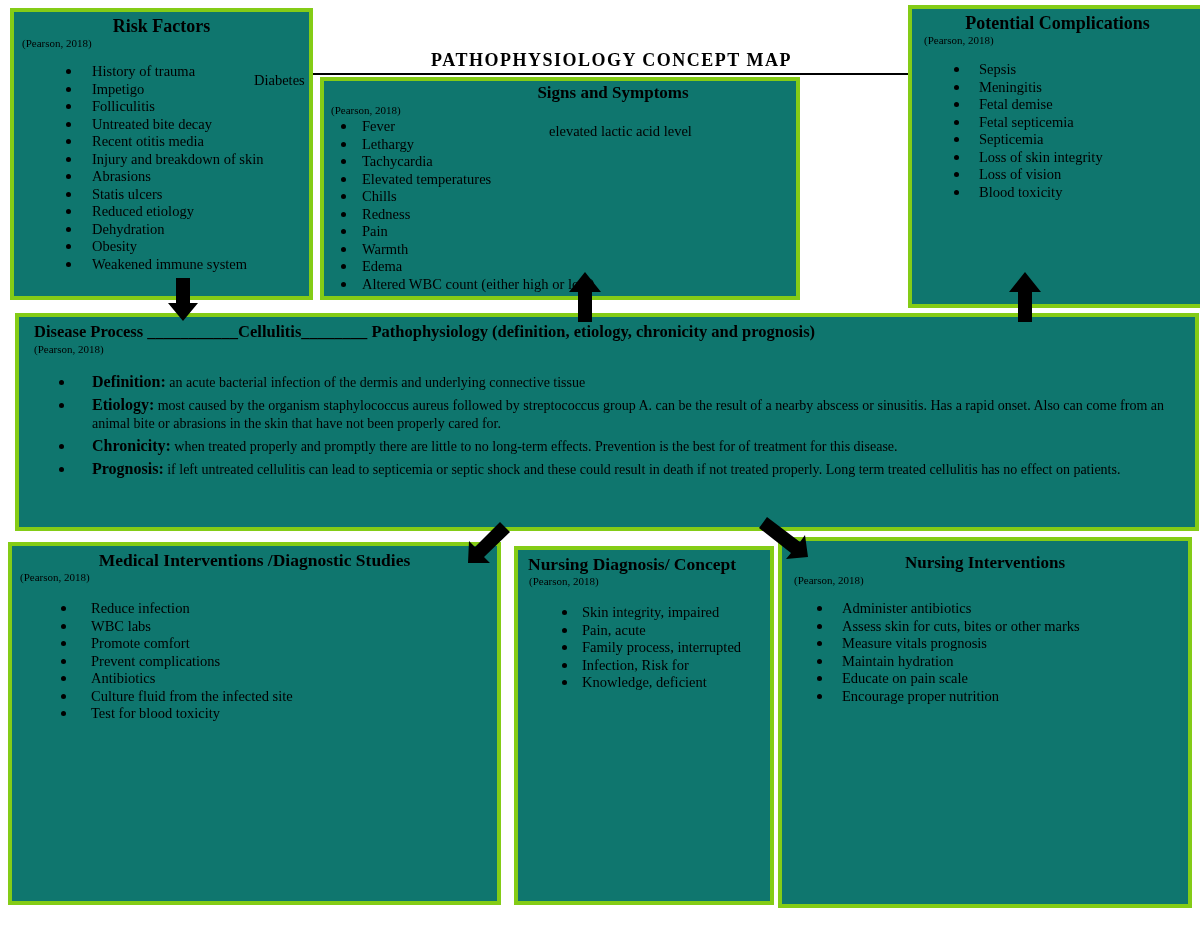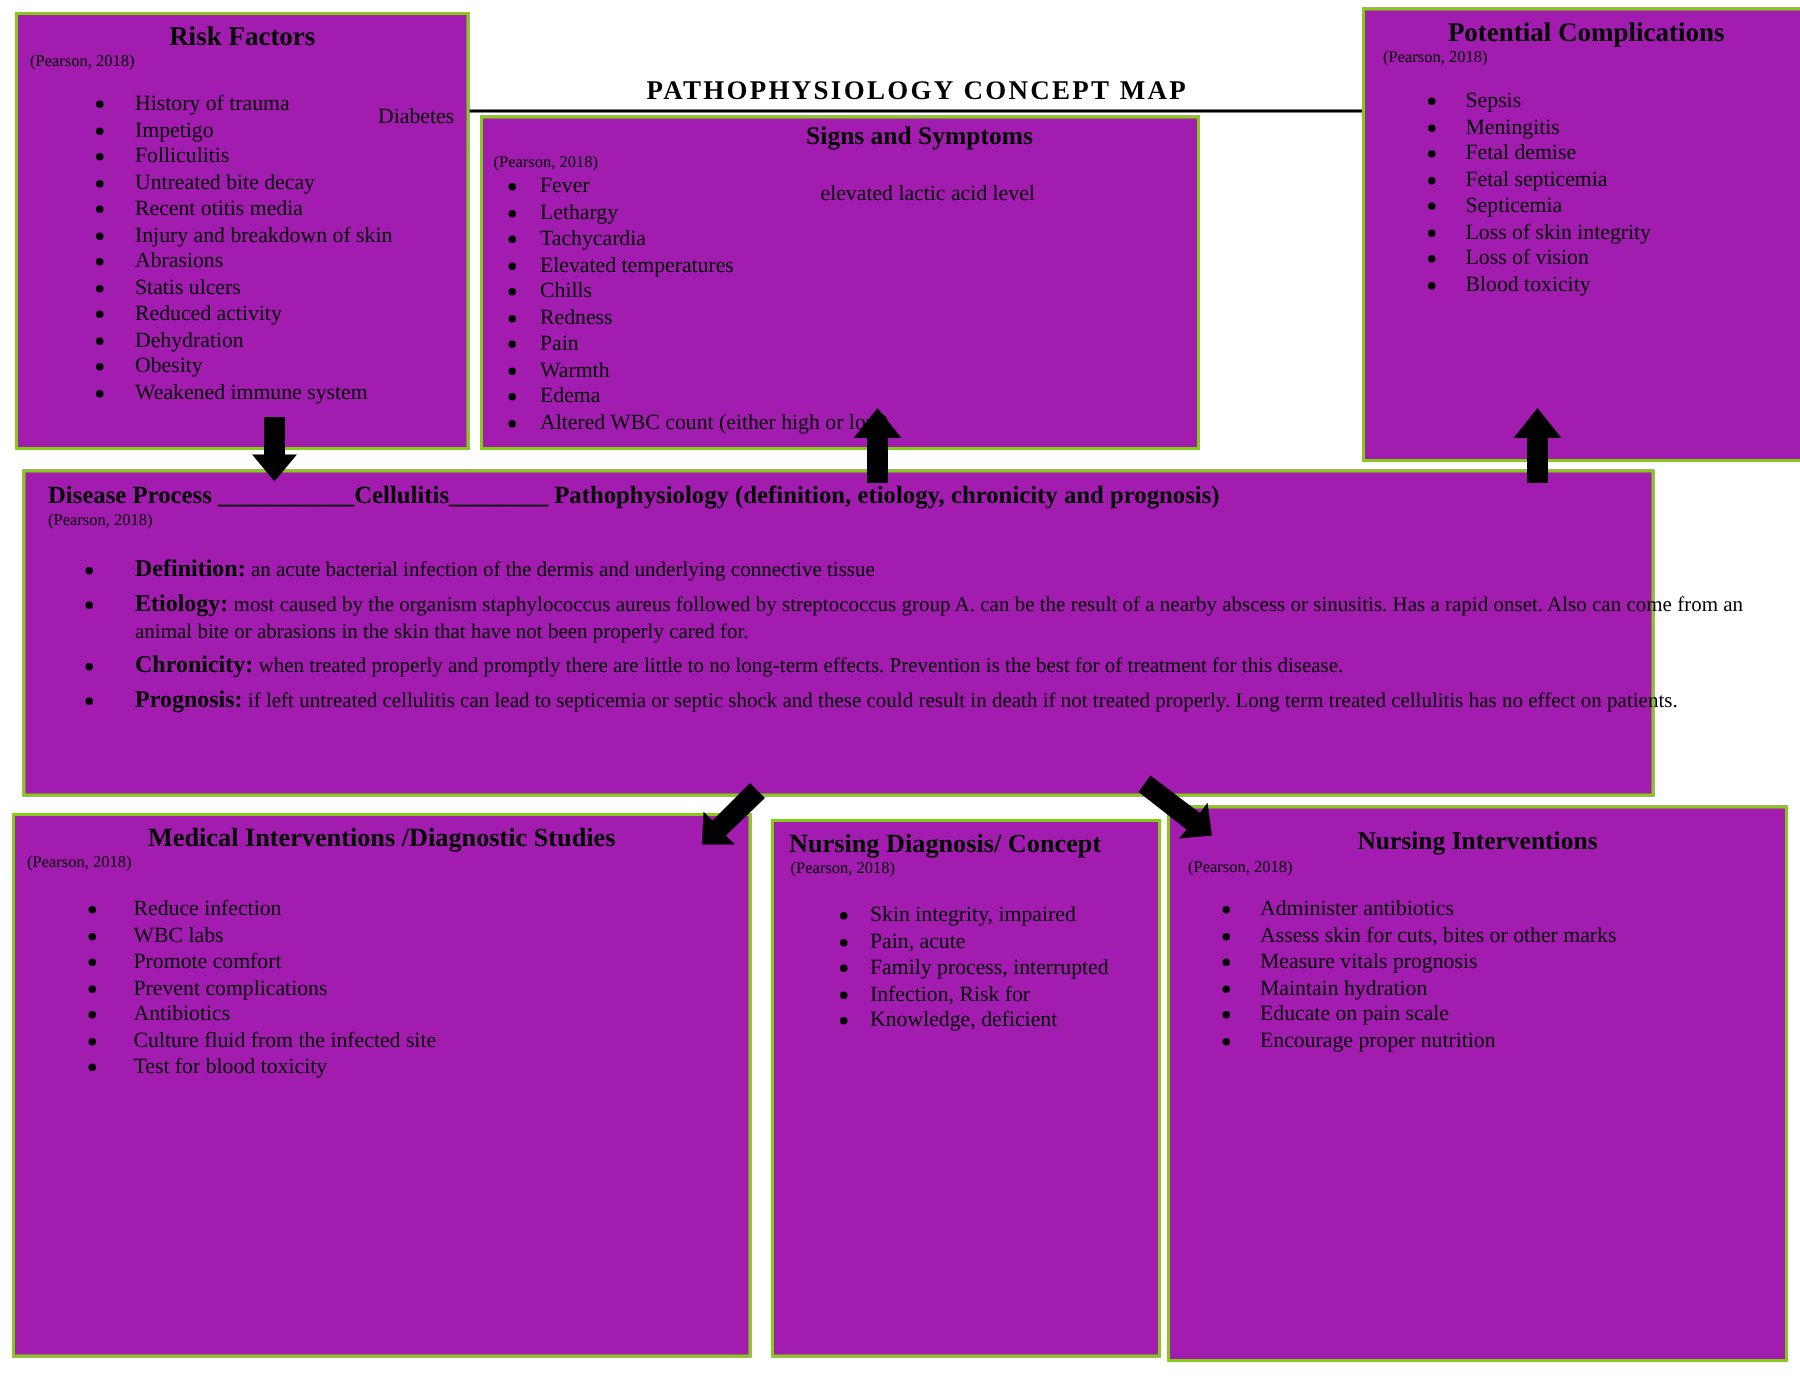--- a/index.html
+++ b/index.html
@@ -1,18 +1,18 @@
 <!DOCTYPE html>
 <html><head>
 <meta charset="utf-8">
 <style>
   html,body{margin:0;padding:0;background:#fff;}
   .page{position:relative;width:1200px;height:927px;background:#ffffff;overflow:hidden;
         font-family:"Liberation Serif","DejaVu Serif",serif;color:#000;}
-  .box{position:absolute;background:#a21caf;border:2px solid #84cc16;box-sizing:border-box;}
+  .box{position:absolute;background:#0f766e;border:4px solid #84cc16;box-sizing:border-box;}
   .box-title{font-weight:bold;font-size:18px;text-align:center;margin-top:4px;line-height:20px;}
   .box-title.left{text-align:left;}
   .citation{font-size:11px;line-height:13px;margin-top:1px;}
   ul.blist{margin:12px 0 0 0;padding:0;list-style:none;font-size:14.5px;}
   ul.blist li{position:relative;line-height:17.5px;}
   ul.blist li::before{content:"";position:absolute;left:0;top:6px;width:5px;height:5px;
         border-radius:50%;background:#000;}
   .note{position:absolute;font-size:14.5px;line-height:17px;}
   .main-title{position:absolute;left:315px;top:50px;width:593px;text-align:center;
         font-weight:bold;font-size:18px;letter-spacing:1.5px;}
@@ -49,21 +49,21 @@
     <div class="citation" style="margin-left:8px;">(Pearson, 2018)</div>
     <ul class="blist">
       <li>History of trauma</li>
       <li>Impetigo</li>
       <li>Folliculitis</li>
       <li>Untreated bite decay</li>
       <li>Recent otitis media</li>
       <li>Injury and breakdown of skin</li>
       <li>Abrasions</li>
       <li>Statis ulcers</li>
-      <li>Reduced activity</li>
+      <li>Reduced etiology</li>
       <li>Dehydration</li>
       <li>Obesity</li>
       <li>Weakened immune system</li>
     </ul>
     <div class="note" style="left:240px;top:60px;">Diabetes</div>
   </div>
 
   <div class="box ss" style="left:320px;top:77px;width:480px;height:223px;">
     <div class="box-title" style="font-size:17px;padding-left:106px;margin-top:2px;">Signs and Symptoms</div>
     <div class="citation" style="margin-left:7px;">(Pearson, 2018)</div>
@@ -90,21 +90,21 @@
       <li>Meningitis</li>
       <li>Fetal demise</li>
       <li>Fetal septicemia</li>
       <li>Septicemia</li>
       <li>Loss of skin integrity</li>
       <li>Loss of vision</li>
       <li>Blood toxicity</li>
     </ul>
   </div>
 
-  <div class="box dp" style="left:15px;top:313px;width:1088px;height:218px;">
+  <div class="box dp" style="left:15px;top:313px;width:1184px;height:218px;">
     <div class="dp-header">
       <span>Disease Process </span><span>___________</span><span>Cellulitis</span><span>________</span><span> Pathophysiology (definition, etiology, chronicity and prognosis)</span>
     </div>
     <div class="citation">(Pearson, 2018)</div>
     <ul class="dplist">
       <li><span class="lbl">Definition:</span> <span>an acute bacterial infection of the dermis and underlying connective tissue</span></li>
       <li><span class="lbl">Etiology:</span> <span>most caused by the organism staphylococcus aureus followed by streptococcus group A. can be the result of a nearby abscess or sinusitis. Has a rapid onset. Also can come from an animal bite or abrasions in the skin that have not been properly cared for.</span></li>
       <li><span class="lbl">Chronicity:</span> <span>when treated properly and promptly there are little to no long-term effects. Prevention is the best for of treatment for this disease.</span></li>
       <li><span class="lbl">Prognosis:</span> <span>if left untreated cellulitis can lead to septicemia or septic shock and these could result in death if not treated properly. Long term treated cellulitis has no effect on patients.</span></li>
     </ul>

